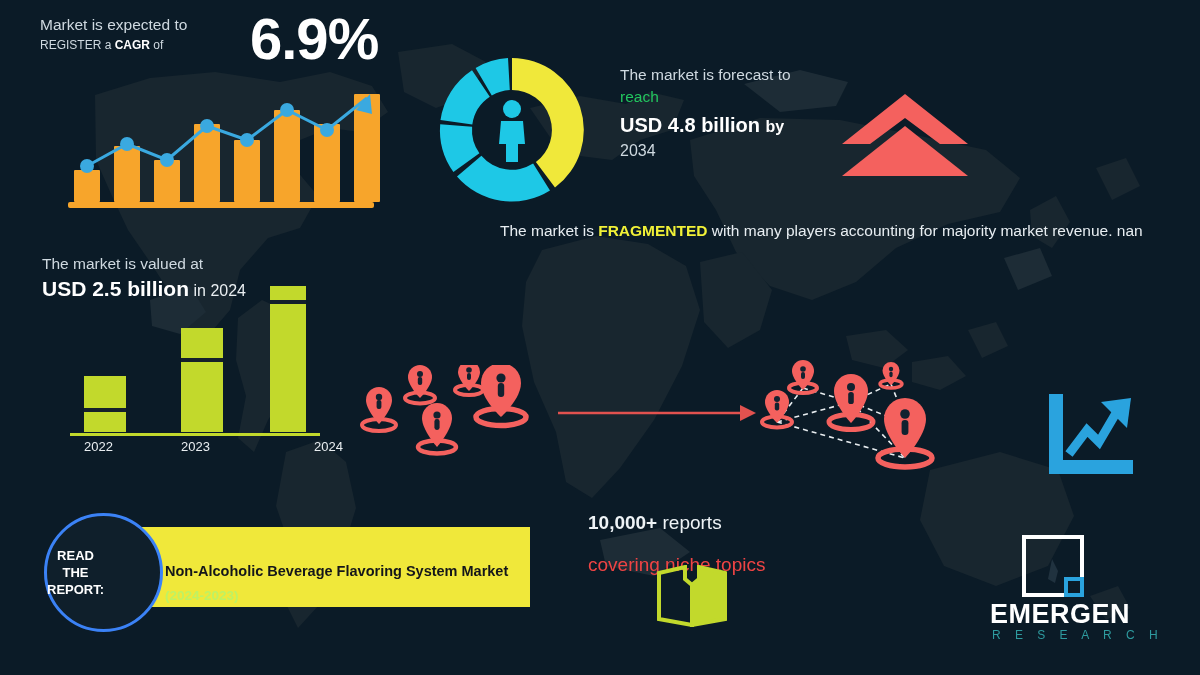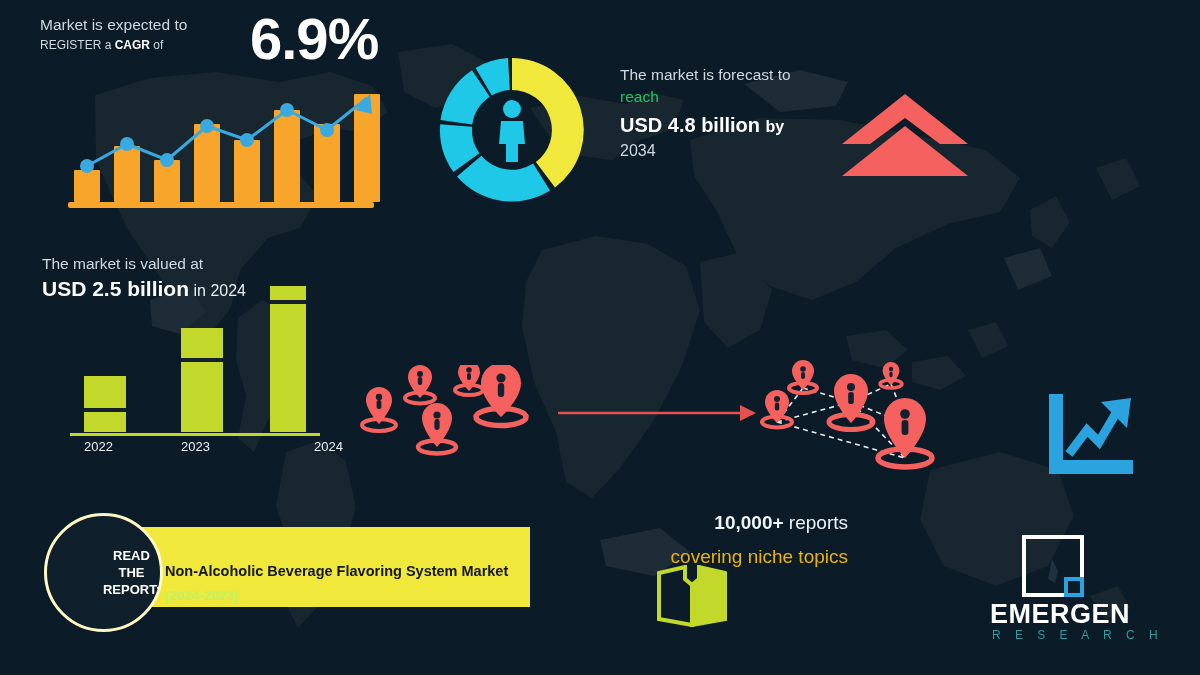--- a/index.html
+++ b/index.html
@@ -64,30 +64,30 @@
   
   #pins-left{position:absolute;left:355px;top:365px;width:200px;height:105px;}
   #pins-right{position:absolute;left:755px;top:360px;width:200px;height:120px;}
   #flow-arrow{position:absolute;left:558px;top:400px;width:200px;height:26px;}
 
   
   #growth-icon{position:absolute;left:1043px;top:392px;width:92px;height:84px;}
 
   
   #report-bar{position:absolute;left:110px;top:527px;width:420px;height:80px;background:#f0e83a;}
-  #report-circle{position:absolute;left:44px;top:513px;width:113px;height:113px;border-radius:50%;background:#0f1f2b;border:3px solid #fef9c3;display:flex;align-items:center;justify-content:flex-end;}
+  #report-circle{position:absolute;left:44px;top:513px;width:113px;height:113px;border-radius:50%;background:#0f1f2b;border:3px solid #3b82f6;display:flex;align-items:center;justify-content:flex-start;}
   #report-circle span{color:#ffffff;font-weight:bold;font-size:13px;line-height:17px;text-align:center;}
   #report-title{position:absolute;left:165px;top:563px;font-size:14.5px;font-weight:bold;color:#14161a;}
   #report-years{position:absolute;left:165px;top:588px;font-size:13.5px;font-weight:bold;color:#bef264;}
 
   
-  #reports-block{position:absolute;left:588px;top:512px;width:260px;text-align:right;}
+  #reports-block{position:absolute;left:588px;top:512px;width:260px;}
   #rep-l1{font-size:19px;color:#eef3f6;}
   #rep-l1 b{font-weight:bold;}
-  #rep-l2{font-size:19px;color:#eab308;margin-top:12px;}
+  #rep-l2{font-size:19px;color:#ef4444;margin-top:20px;}
   #book-icon{position:absolute;left:655px;top:565px;width:74px;height:62px;}
 
   
   #logo{position:absolute;left:990px;top:535px;width:175px;height:105px;}
   #logo-mark{position:absolute;left:32px;top:0;width:62px;height:62px;}
   #logo-name{position:absolute;left:0;top:64px;width:175px;text-align:left;color:#ffffff;font-weight:bold;font-size:27px;letter-spacing:.5px;}
   #logo-sub{position:absolute;left:0;top:93px;width:175px;text-align:center;color:#2e9b9f;font-size:12px;letter-spacing:5.5px;}
 </style>
 </head>
 <body>
@@ -183,20 +183,21 @@
     <div id="fc-l2">reach</div>
     <div id="fc-l3"><span>USD 4.8 billion</span> <span class="sm">by</span></div>
     <div id="fc-l4">2034</div>
   </div>
 
   <svg id="chevrons" viewBox="0 0 130 84">
     <path d="M65 2 L128 52 L100 52 L65 26 L30 52 L2 52 Z" fill="#f4615e"></path>
     <path d="M65 34 L128 84 L2 84 Z" fill="#f4615e"></path>
   </svg>
 
+  <div class="txt" id="frag-block"><span>The market is </span><span class="hl">FRAGMENTED</span><span> with many players accounting for majority market revenue. nan</span></div>
 
   <div class="txt" id="valued-block">
     <div id="val-l1">The market is valued at</div>
     <div id="val-l2"><span>USD 2.5 billion</span><span class="sm"> in 2024</span></div>
   </div>
 
   <div id="green-chart">
     <div id="gbaseline"></div>
 
     <div class="gbar" style="left:14px;width:42px;height:56px;">

